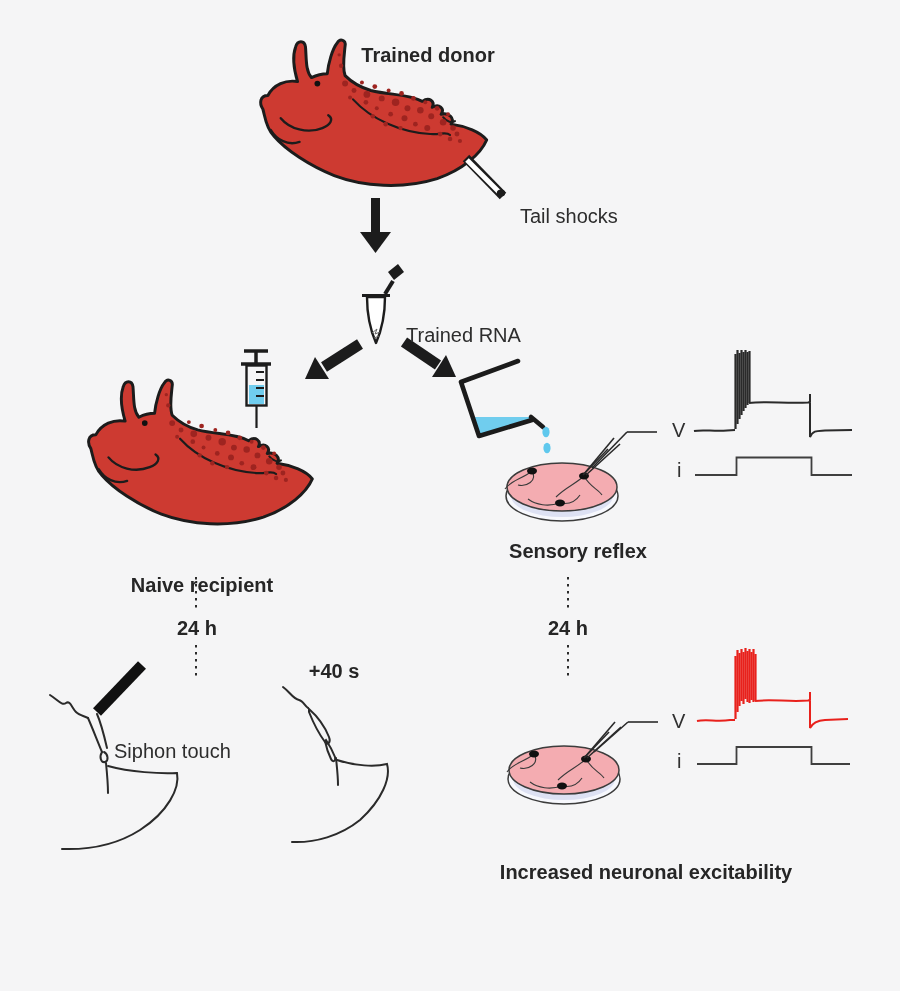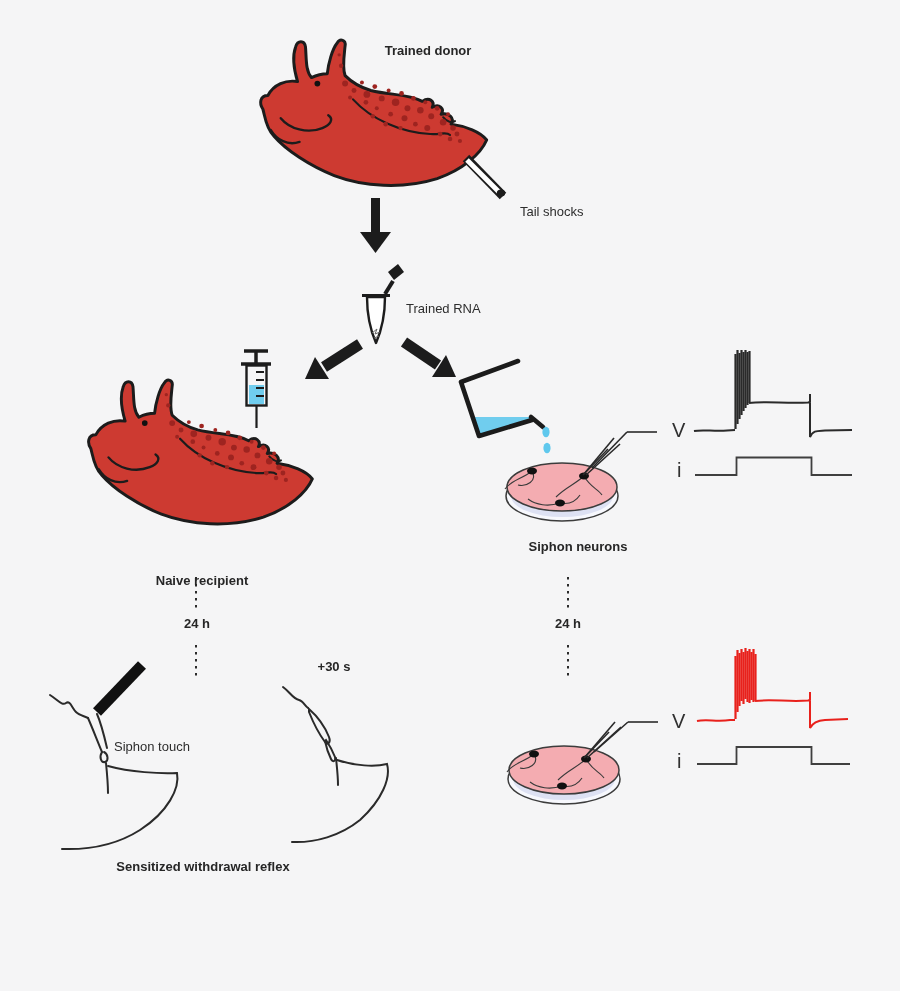--- a/index.html
+++ b/index.html
@@ -8,21 +8,21 @@
     width:900px;height:991px;
     background:#f5f5f6;
     overflow:hidden;
     font-family:"Liberation Sans",sans-serif;
   }
   .art{position:absolute;left:0;top:0;}
   .lbl{
     position:absolute;
     font-family:"Liberation Sans",sans-serif;
     color:#2d2d2d;
-    font-size:13px;
+    font-size:20px;
     line-height:1.1;
     white-space:nowrap;
   }
   .bold{font-weight:700;color:#262626;}
   .ctr{transform:translateX(-50%);}
   .vi{font-size:20px;color:#303030;}
 </style>
 </head>
 <body>
 
@@ -242,26 +242,26 @@
     </g>
     <path d="M755,701 C770,699 790,702 808,700.5 L810,700 L810,692 L810,728 C813,722 818,720.5 825,720 L848,719" stroke-width="2"></path>
   </g>
   <g>
     <path d="M697,764 L736.5,764 L736.5,747 L811.5,747 L811.5,764 L850,764" fill="none" stroke="#3f3f3f" stroke-width="1.8"></path>
   </g>
 </svg>
 
 <span class="lbl bold ctr" style="left:428px;top:44px;">Trained donor</span>
 <span class="lbl" style="left:520px;top:205px;">Tail shocks</span>
-<span class="lbl" style="left:406px;top:302px;">Trained RNA</span>
+<span class="lbl" style="left:406px;top:324px;">Trained RNA</span>
 <span class="lbl bold ctr" style="left:202px;top:574px;">Naive recipient</span>
-<span class="lbl bold ctr" style="left:578px;top:540px;">Siphon neurons</span>
+<span class="lbl bold ctr" style="left:578px;top:540px;">Sensory reflex</span>
 <span class="lbl bold ctr" style="left:197px;top:617px;">24 h</span>
 <span class="lbl bold ctr" style="left:568px;top:617px;">24 h</span>
-<span class="lbl bold ctr" style="left:334px;top:660px;">+30 s</span>
+<span class="lbl bold ctr" style="left:334px;top:660px;">+40 s</span>
 <span class="lbl" style="left:114px;top:740px;">Siphon touch</span>
-<span class="lbl bold ctr" style="left:203px;top:860px;">Sensitized withdrawal reflex</span>
+<span class="lbl bold ctr" style="left:646px;top:861px;">Increased neuronal excitability</span>
 <span class="lbl vi" style="left:672px;top:419px;">V</span>
 <span class="lbl vi" style="left:677px;top:459px;">i</span>
 <span class="lbl vi" style="left:672px;top:710px;">V</span>
 <span class="lbl vi" style="left:677px;top:750px;">i</span>
 
 </div>
 
 </body></html>

